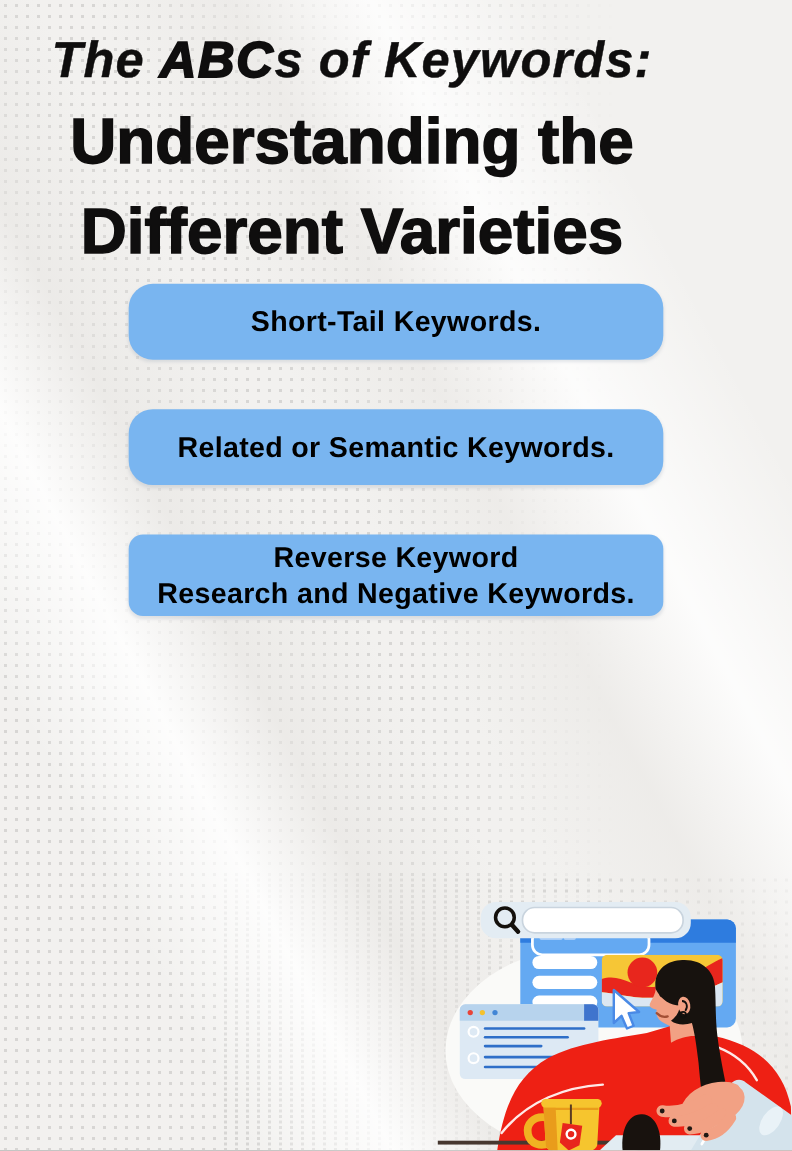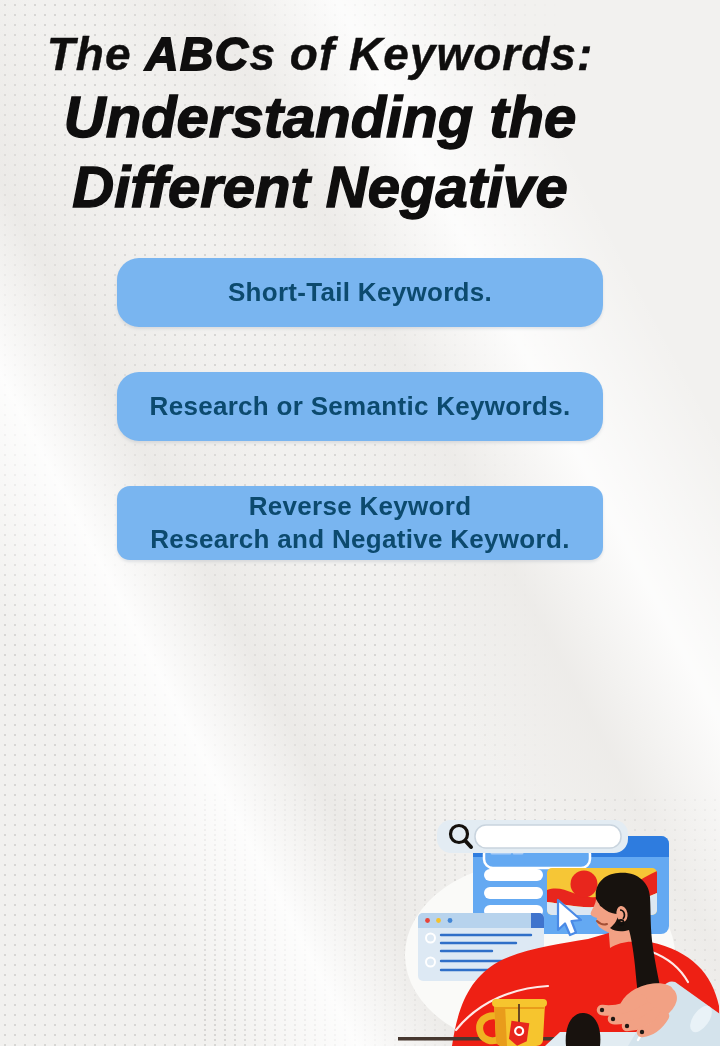--- a/index.html
+++ b/index.html
@@ -25,62 +25,62 @@
     position:absolute;inset:0;pointer-events:none;
     background:
       linear-gradient(62deg,rgba(255,255,255,0) 18%,rgba(255,255,255,.85) 28%,rgba(231,229,226,.55) 36%,rgba(255,255,255,0) 46%),
       linear-gradient(62deg,rgba(255,255,255,0) 50%,rgba(234,232,229,.6) 60%,rgba(255,255,255,.8) 70%,rgba(255,255,255,0) 82%);
   }
   
   .title{position:absolute;top:28px;left:0;width:640px;text-align:center;color:#0f0e0e;}
   .t1{font-style:italic;font-weight:700;font-size:46px;line-height:52px;letter-spacing:1px;white-space:nowrap;}
   .t1 .seg{-webkit-text-stroke:.4px #0f0e0e;}
   .t1 .abc{-webkit-text-stroke:1.8px #0f0e0e;letter-spacing:1.5px;}
-  .t2{font-style:italic;font-weight:700;font-size:58px;line-height:66px;letter-spacing:0;-webkit-text-stroke:1.4px #0f0e0e;margin-top:4px;white-space:nowrap;}
+  .t2{font-weight:700;font-size:58px;line-height:66px;letter-spacing:0;-webkit-text-stroke:1.4px #0f0e0e;margin-top:16px;white-space:nowrap;}
   
   .buttons{position:absolute;top:258px;left:117px;width:486px;display:flex;flex-direction:column;gap:45px;}
   .kw-btn{
     min-height:69px;border-radius:22px;background:#79b5f0;
     display:flex;flex-direction:column;align-items:center;justify-content:center;
-    font-weight:700;font-size:26px;line-height:33px;color:#0c4a6e;
+    font-weight:700;font-size:26px;line-height:33px;color:#000000;
     text-align:center;letter-spacing:.3px;
     box-shadow:0 2px 3px rgba(110,125,150,.18);
     cursor:pointer;
   }
   .kw-btn:last-child{min-height:74px;border-radius:13px;}
   .kw-line{display:block;}
   
   .illus{position:absolute;left:0;top:0;width:720px;height:1046px;pointer-events:none;}
 </style>
 </head>
 <body>
 
 <div class="poster">
   <div class="dots dots-main"></div>
   <div class="dots dots-bottom"></div>
   <div class="stripes"></div>
 
   <header class="title">
     <div class="t1"><span class="seg">The </span><span class="seg abc">ABC</span><span class="seg">s of Keywords:</span></div>
     <div class="t2">Understanding the</div>
-    <div class="t2">Different Negative</div>
+    <div class="t2">Different Varieties</div>
   </header>
 
   <main class="buttons">
     <div class="kw-btn">
       <span class="kw-line">Short-Tail Keywords.</span>
       <span class="kw-line"></span>
     </div>
     <div class="kw-btn">
-      <span class="kw-line">Research or Semantic Keywords.</span>
+      <span class="kw-line">Related or Semantic Keywords.</span>
       <span class="kw-line"></span>
     </div>
     <div class="kw-btn">
       <span class="kw-line">Reverse Keyword</span>
-      <span class="kw-line">Research and Negative Keyword.</span>
+      <span class="kw-line">Research and Negative Keywords.</span>
     </div>
   </main>
 
   <svg class="illus" viewBox="0 0 720 1046" aria-hidden="true">
 
     <ellipse cx="540" cy="955" rx="135" ry="95" fill="#fafaf8"></ellipse>
 
     <g>
       <rect x="473" y="836" width="196" height="98" rx="8" fill="#64a9f2"></rect>
       <path d="M473,857 v-13 a8,8 0 0 1 8,-8 h180 a8,8 0 0 1 8,8 v13 z" fill="#2e7cdf"></path>

